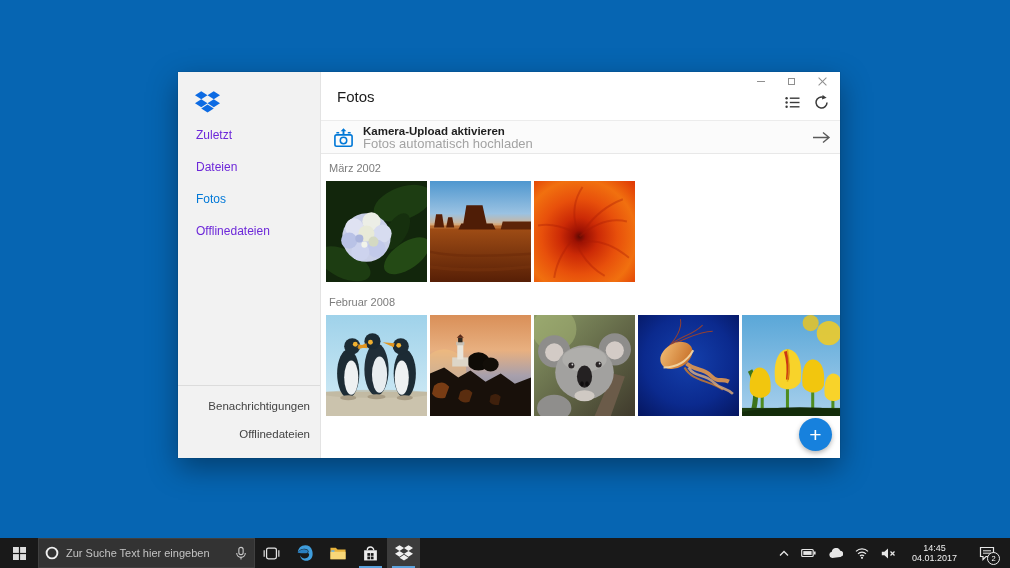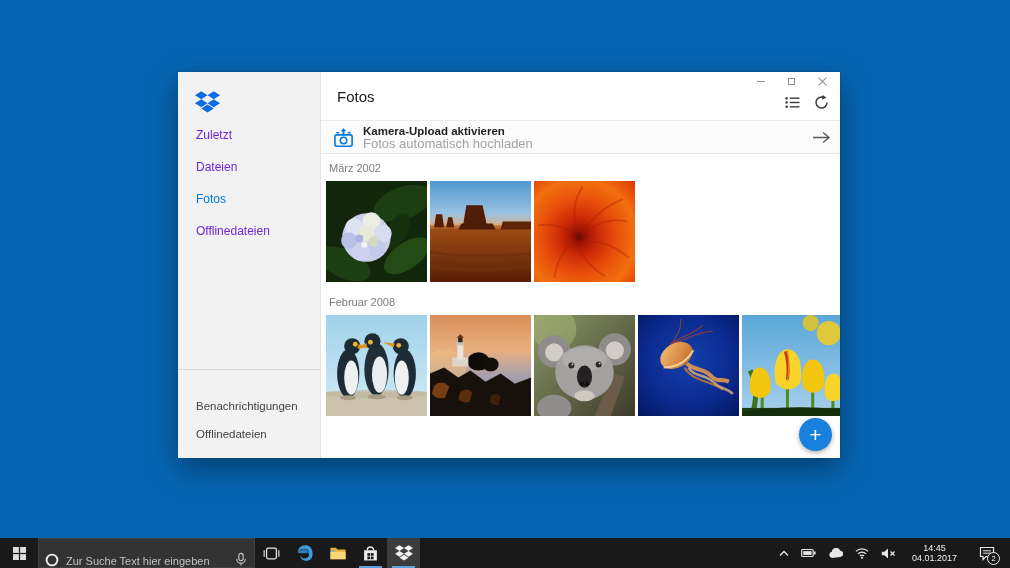--- a/index.html
+++ b/index.html
@@ -11,21 +11,21 @@
   }
   
   .window{position:absolute;left:178px;top:72px;width:662px;height:386px;
     display:flex;background:#fff;box-shadow:0 10px 28px rgba(0,0,0,.38),0 0 1px rgba(0,0,0,.3);}
   .sidebar{width:143px;background:#f2f2f2;border-right:1px solid #e3e3e3;
     display:flex;flex-direction:column;box-sizing:border-box;}
   .logo-wrap{margin:19px 0 2px 17px;height:22px;}
   .nav{margin-top:4px;}
   .nav-item{padding:9px 10px 9px 18px;font-size:12px;color:#6d28d9;cursor:default;white-space:nowrap;}
   .nav-item.active{color:#0078d7;}
-  .side-bottom{margin-top:auto;border-top:1px solid #dcdcdc;padding:22px 0 10px;}
+  .side-bottom{margin-top:auto;border-top:1px solid #dcdcdc;padding:6px 0 10px;text-align:right;}
   .side-bottom .nav-item{font-size:11.5px;color:#444;padding:8px 10px 8px 18px;}
   
   .main{flex:1;background:#fff;position:relative;overflow:hidden;display:flex;flex-direction:column;}
   .caption{position:absolute;top:2px;right:2px;display:flex;z-index:5;}
   .cap-btn{width:31px;height:15px;display:flex;align-items:center;justify-content:center;}
   .glyph-min{width:8px;height:1px;background:#8f8f8f;}
   .glyph-max{width:7px;height:7px;border:1px solid #8f8f8f;box-sizing:border-box;}
   .glyph-close{position:relative;width:9px;height:9px;}
   .glyph-close::before,.glyph-close::after{content:"";position:absolute;left:-1px;top:4px;width:11px;height:1px;background:#8f8f8f;}
   .glyph-close::before{transform:rotate(45deg);}
@@ -50,21 +50,21 @@
     box-shadow:inset 0 0 0 1px rgba(0,0,0,.10);}
   .photo svg{width:101px;height:101px;display:block;}
   .fab{position:absolute;right:8px;bottom:7px;width:33px;height:33px;border-radius:50%;
     background:#1781dd;color:#fff;display:flex;align-items:center;justify-content:center;
     font-size:21px;font-weight:normal;line-height:1;box-shadow:0 2px 5px rgba(0,0,0,.3);z-index:6;}
   
   .taskbar{position:absolute;left:0;bottom:0;width:1010px;height:30px;background:#191919;
     display:flex;align-items:stretch;z-index:20;}
   .start-btn{width:38px;display:flex;align-items:center;justify-content:center;}
   .search-box{width:217px;background:#333;border:1px solid #404040;box-sizing:border-box;
-    display:flex;align-items:flex-end;gap:7px;padding:0 7px 0 6px;}
+    display:flex;align-items:center;gap:7px;padding:0 7px 0 6px;}
   .search-text{flex:1;font-size:11px;color:#c3c3c3;white-space:nowrap;overflow:hidden;}
   .app-btn{width:33px;display:flex;align-items:center;justify-content:center;position:relative;}
   .app-btn.running::after{content:"";position:absolute;left:5px;right:5px;bottom:0;height:2px;background:#5ba2dc;}
   .app-btn.active{background:#3c3c3c;}
   .tb-spacer{flex:1;}
   .tray{display:flex;align-items:center;gap:12px;padding-right:9px;}
   .tray-icon{display:flex;align-items:center;justify-content:center;}
   .clock{font-size:9px;color:#f0f0f0;text-align:center;line-height:10.5px;padding:0 4px;}
   .action-center{position:relative;width:28px;height:30px;display:flex;align-items:center;justify-content:center;}
   .ac-badge{position:absolute;right:1px;bottom:3px;width:11px;height:11px;border-radius:50%;

